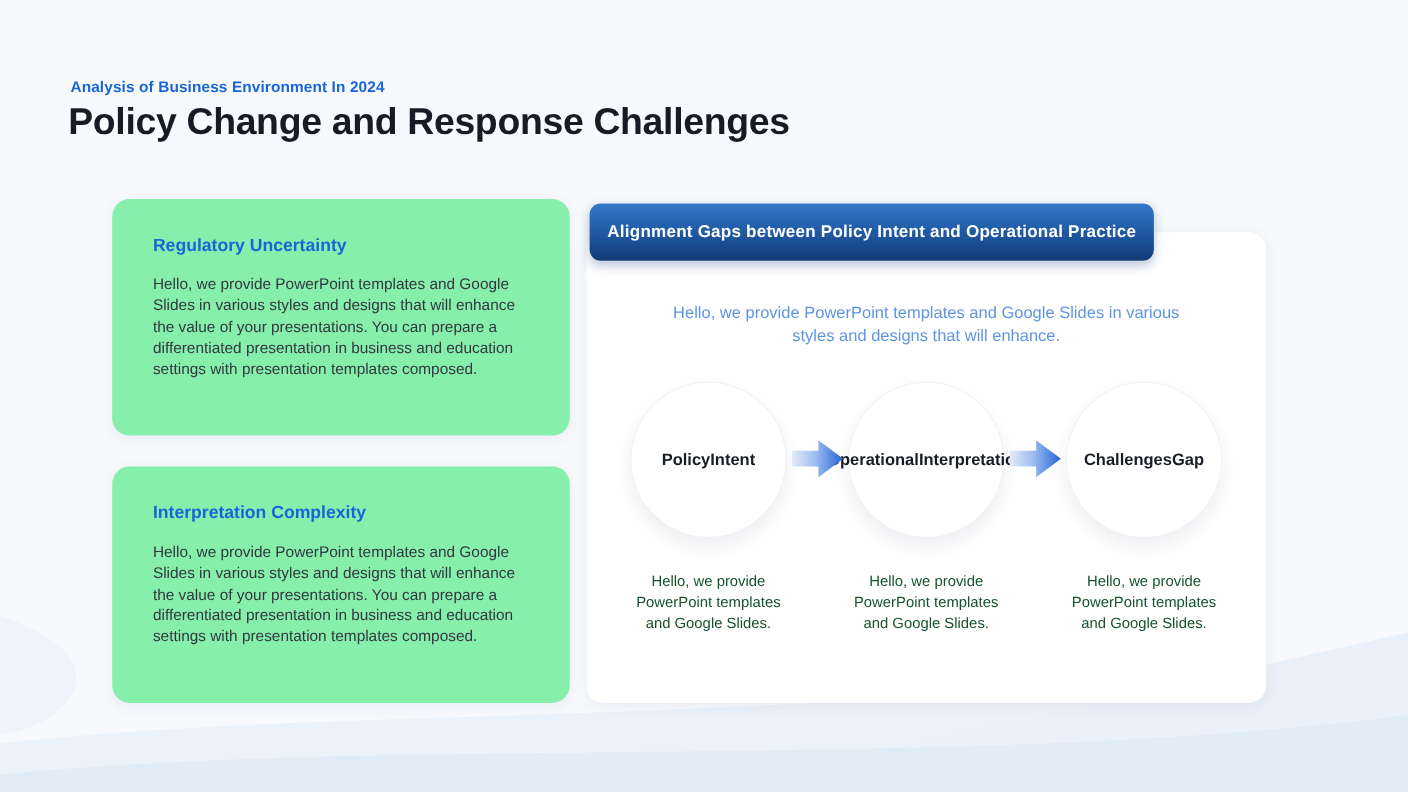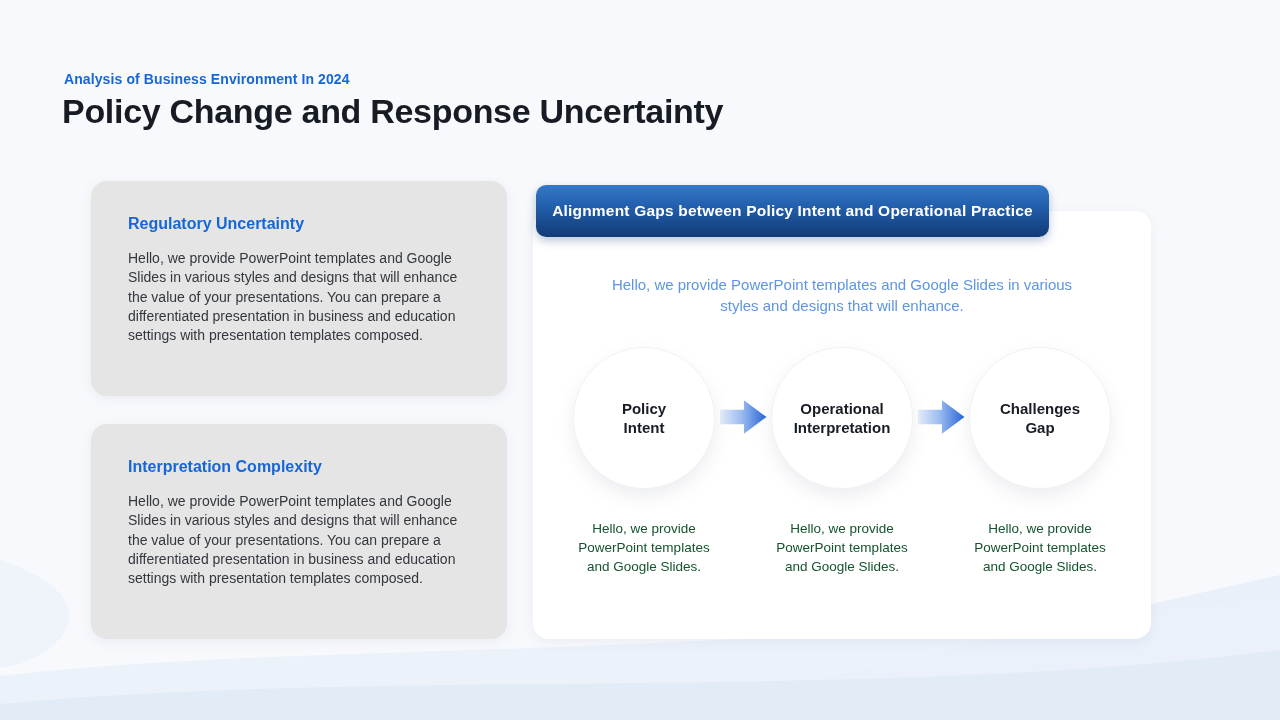--- a/index.html
+++ b/index.html
@@ -35,24 +35,24 @@
     position:absolute;
     left:62px; top:92px;
     font-size:34px;
     font-weight:bold;
     color:#171b24;
     letter-spacing:-0.3px;
   }
   
   .card{
     position:absolute;
-    left:91px;
+    left:102px;
     width:416px;
     height:215px;
-    background:#e5e5e5;
+    background:#86efac;
     border-radius:16px;
     box-shadow:0 3px 12px rgba(120,132,158,0.10);
     box-sizing:border-box;
     padding:34px 36px 0 37px;
   }
   .card.card-1{ top:181px; }
   .card.card-2{ top:424px; }
   .card-heading{
     font-size:16px;
     font-weight:bold;
@@ -116,21 +116,21 @@
     flex-direction:column;
     align-items:center;
   }
   .step-circle{
     width:140px; height:140px;
     border-radius:50%;
     background:#ffffff;
     border:1px solid #f1f2f5;
     box-shadow:0 8px 18px rgba(125,135,155,0.14);
     display:flex;
-    flex-direction:column;
+    flex-direction:row;
     align-items:center;
     justify-content:center;
   }
   .circle-label{
     font-size:15px;
     font-weight:bold;
     color:#181c25;
     line-height:19px;
     text-align:center;
   }
@@ -156,21 +156,21 @@
 <div class="stage">
 
   <svg class="bg-waves" viewBox="0 0 1280 720" aria-hidden="true">
     <path d="M640,720 L1280,575 L1280,720 Z" fill="#e6eef8" opacity="0.8"></path>
     <path d="M0,676 C300,642 620,664 1280,598 L1280,720 L0,720 Z" fill="#eaf1f9" opacity="0.9"></path>
     <path d="M0,704 C380,668 880,702 1280,650 L1280,720 L0,720 Z" fill="#e1ebf6" opacity="0.85"></path>
     <path d="M0,560 C120,600 60,660 0,668 Z" fill="#edf3fa" opacity="0.9"></path>
   </svg>
 
   <div class="eyebrow">Analysis of Business Environment In 2024</div>
-  <div class="slide-title">Policy Change and Response Uncertainty</div>
+  <div class="slide-title">Policy Change and Response Challenges</div>
 
   <div class="card card-1">
     <div class="card-heading">Regulatory Uncertainty</div>
     <div class="card-body">Hello, we provide PowerPoint templates and Google Slides in various styles and designs that will enhance the value of your presentations. You can prepare a differentiated presentation in business and education settings with presentation templates composed.</div>
   </div>
 
   <div class="card card-2">
     <div class="card-heading">Interpretation Complexity</div>
     <div class="card-body">Hello, we provide PowerPoint templates and Google Slides in various styles and designs that will enhance the value of your presentations. You can prepare a differentiated presentation in business and education settings with presentation templates composed.</div>
   </div>

